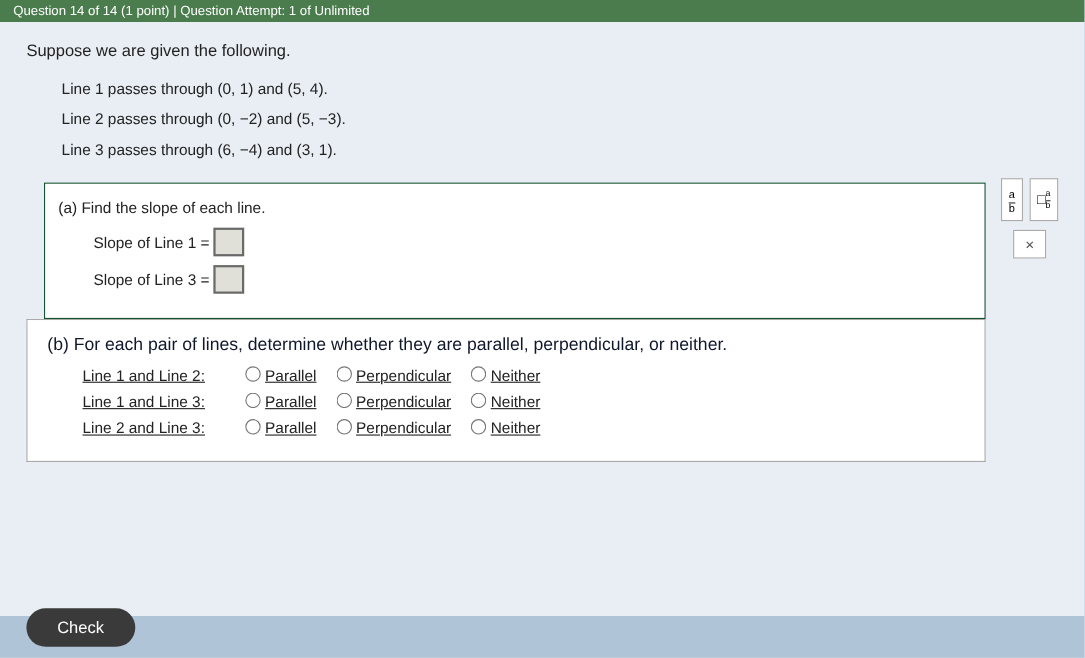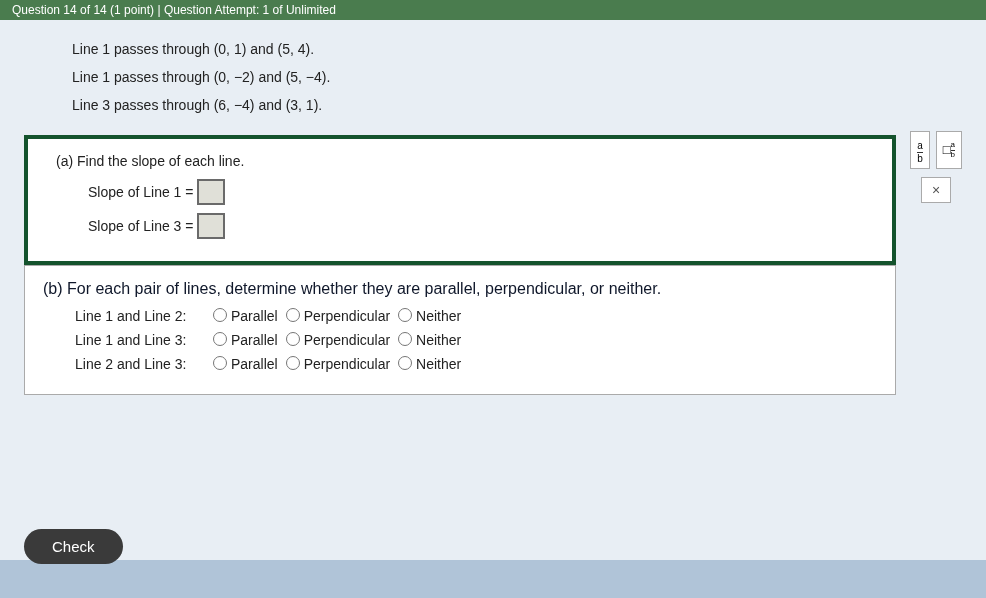--- a/index.html
+++ b/index.html
@@ -27,32 +27,33 @@
       margin: 0;
       padding: 18px 24px 18px 24px;
       min-height: 540px;
     }
     .intro-text {
       font-size: 15px;
       color: #222;
       margin-bottom: 14px;
     }
     .line-info {
-      margin-left: 48px;
+      margin-left: 32px;
       margin-bottom: 4px;
       font-size: 14px;
       color: #222;
       line-height: 1.7;
     }
     .section-box {
-      border: 4px solid #14532d;
+      border: 1px solid #14532d;
       background: white;
       margin-top: 14px;
-      padding: 14px 28px;
+      padding: 14px 12px;
       position: relative;
+      margin-left: 16px;
     }
     .section-label {
       font-size: 14px;
       color: #222;
       margin-bottom: 10px;
     }
     .slope-row {
       display: flex;
       align-items: center;
       margin-left: 32px;
@@ -95,40 +96,41 @@
       color: #0f172a;
       margin-bottom: 10px;
     }
     .pair-row {
       display: flex;
       align-items: center;
       margin-left: 32px;
       margin-bottom: 8px;
       font-size: 14px;
       color: #222;
-      gap: 8px;
+      gap: 18px;
+      text-decoration: underline;
     }
     .pair-label {
       width: 130px;
       font-size: 14px;
     }
     .radio-option {
       display: flex;
       gap: 4px;
       font-size: 14px;
       cursor: pointer;
     }
     .radio-option input[type="radio"] {
       accent-color: #555;
       width: 14px;
       height: 14px;
     }
     .check-btn {
       position: absolute;
-      bottom: 34px;
+      bottom: 10px;
       left: 24px;
       background: #3a3a3a;
       color: white;
       border: none;
       border-radius: 20px;
       padding: 9px 28px;
       font-size: 15px;
       cursor: pointer;
     }
     .divider {
@@ -139,26 +141,27 @@
   </style>
 </head>
 <body>
 
 <div class="top-bar">
   <span class="top-bar-text">Question 14 of 14 (1 point)  |  Question Attempt: 1 of Unlimited</span>
 </div>
 
 <div class="main-content">
 
+  <div class="intro-text">Suppose we are given the following.</div>
 
   <div class="line-info">
     Line 1 passes through (0, 1) and (5, 4).
   </div>
   <div class="line-info">
-    Line 1 passes through (0, −2) and (5, −4).
+    Line 2 passes through (0, −2) and (5, −3).
   </div>
   <div class="line-info">
     Line 3 passes through (6, −4) and (3, 1).
   </div>
 
   <div style="position:relative; display:flex;">
     <div style="flex:1;">
       <div class="section-box">
         <div class="section-label">
           <span>(a)  Find the slope of each line.</span>

